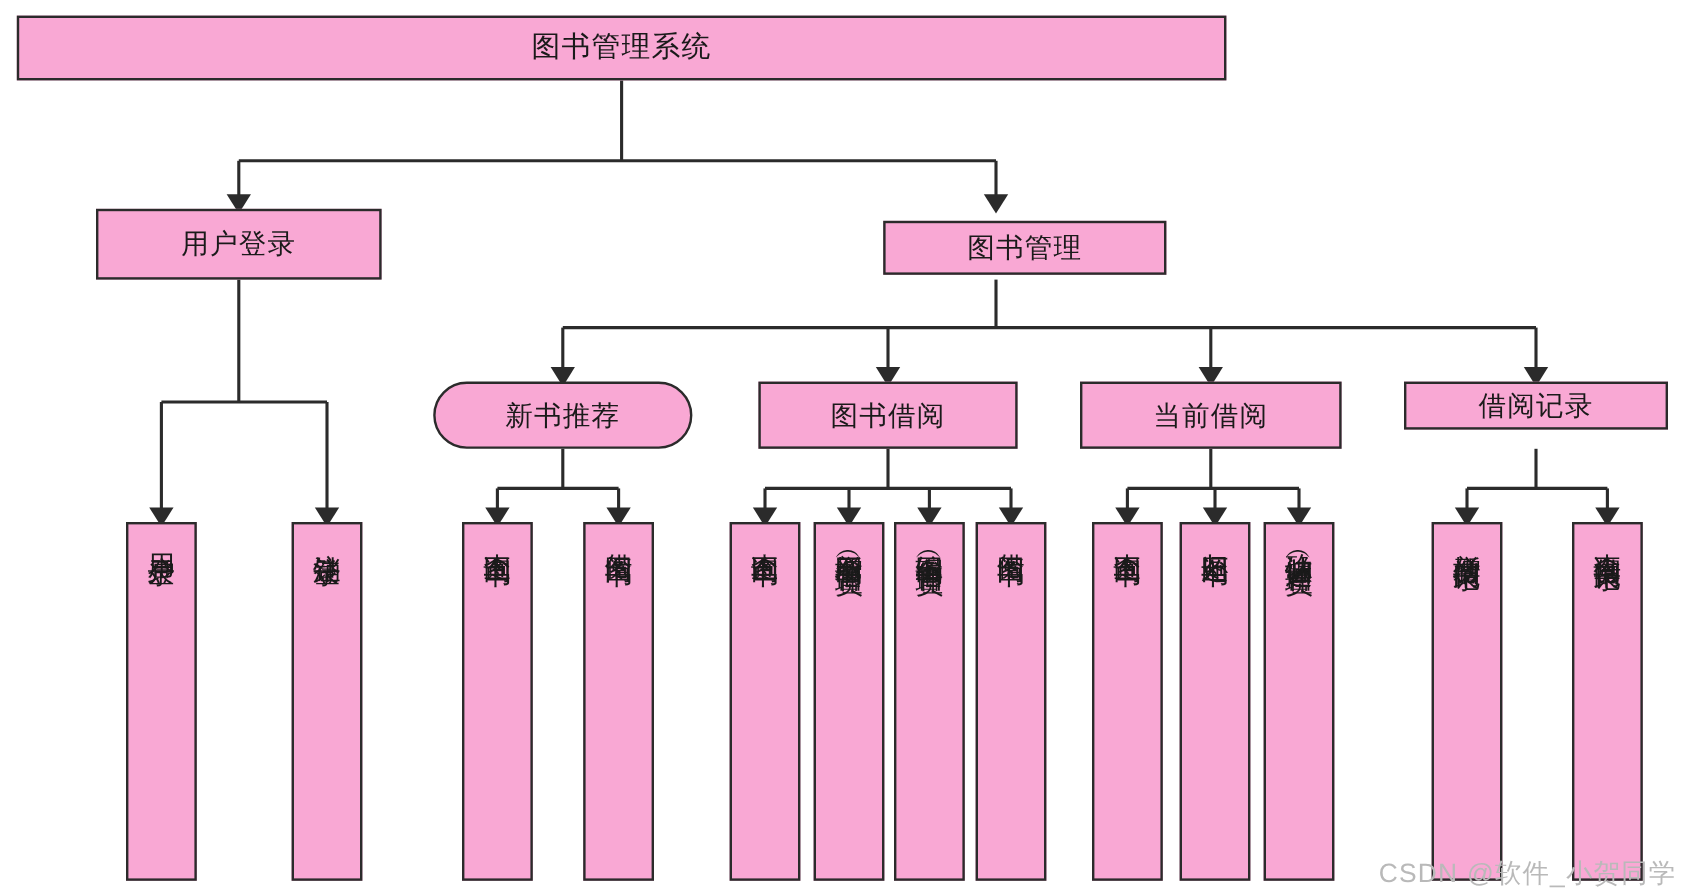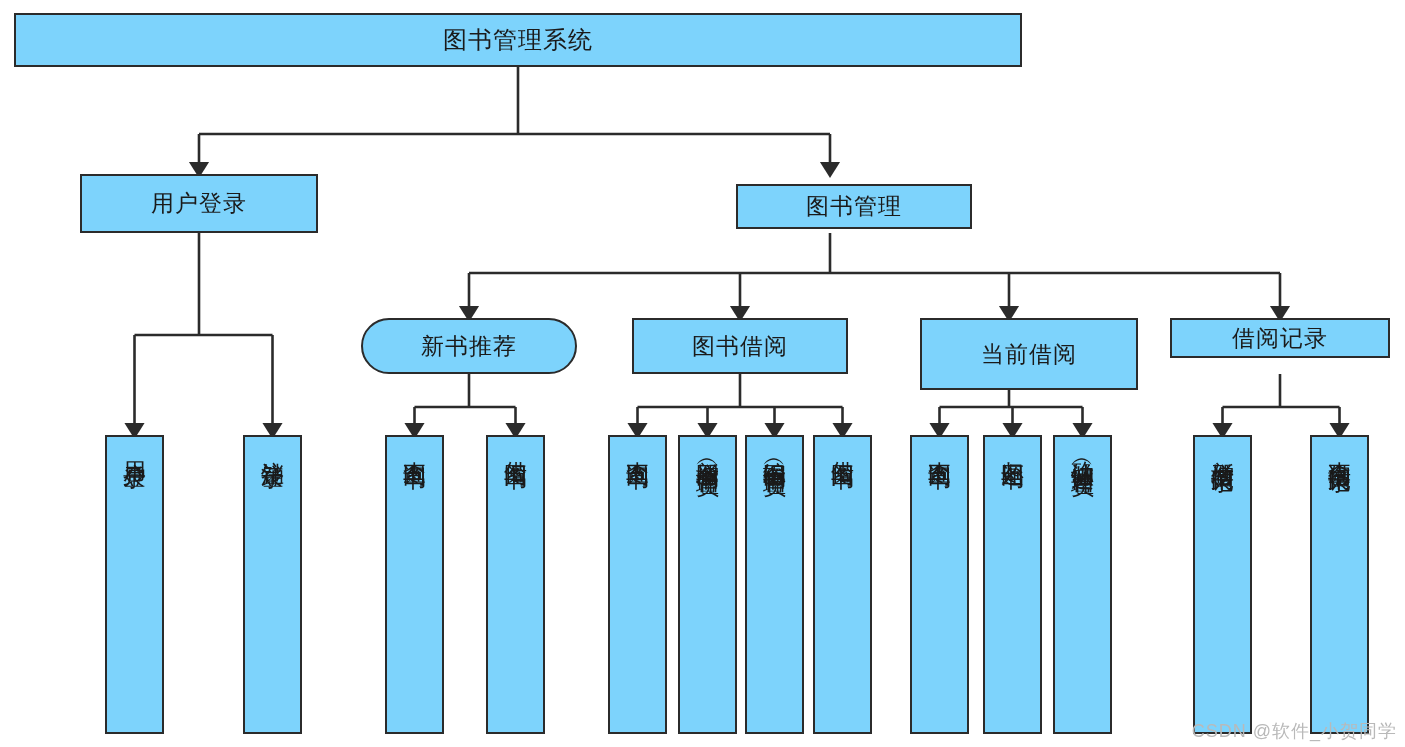--- a/index.html
+++ b/index.html
@@ -21,21 +21,21 @@
     position: absolute;
     left: 0;
     top: 0;
     width: 1405px;
     height: 747px;
     pointer-events: none;
   }
   .node {
     position: absolute;
     box-sizing: border-box;
-    background: #7dd3fc;
+    background: #f9a8d4;
     border: 2.5px solid #2b2b2b;
     display: flex;
     align-items: center;
     justify-content: center;
     color: #1a1a1a;
   }
   .node.horizontal {
     font-size: 23px;
     letter-spacing: 1px;
     line-height: 1.15;
@@ -54,21 +54,21 @@
     font-size: 23px;
     line-height: 1.08;
     letter-spacing: 2px;
     white-space: nowrap;
     color: #1a1a1a;
   }
   .watermark {
     position: absolute;
     right: 8px;
     bottom: 4px;
-    font-size: 18px;
+    font-size: 22px;
     color: #b9b9b9;
     letter-spacing: 1px;
     white-space: nowrap;
     user-select: none;
   }
 </style>
 </head>
 <body>
 
 <div id="diagram-root">
@@ -128,21 +128,21 @@
         <span>图书管理</span>
       </div>
     </div>
   <div id="level3-nodes">
       <div class="node horizontal" style="left: 361px; top: 318px; width: 216px; height: 56px; border-radius: 28px;">
         <span>新书推荐</span>
       </div>
       <div class="node horizontal" style="left: 632px; top: 318px; width: 216px; height: 56px; text-align: center;">
         <span>图书借阅</span>
       </div>
-      <div class="node horizontal" style="left: 900px; top: 318px; width: 218px; height: 72px; margin-left: 20px;">
+      <div class="node horizontal" style="left: 900px; top: 318px; width: 218px; height: 56px;">
         <span>当前借阅</span>
       </div>
       <div class="node horizontal" style="left: 1170px; top: 318px; width: 220px; height: 40px;">
         <span>借阅记录</span>
       </div>
     </div>
   <div id="leaf-nodes">
       <div class="node leaf" style="left: 105px; top: 435px; width: 59px; height: 299px;">
         <span class="leaf-label">用户登录</span>
       </div>

